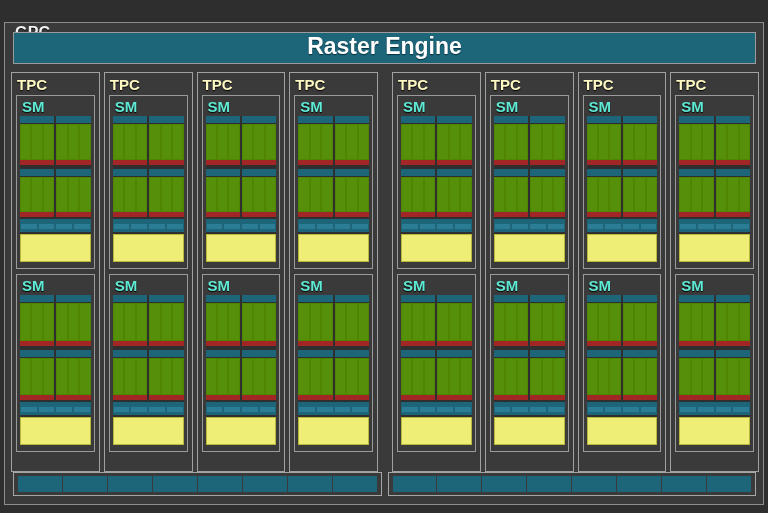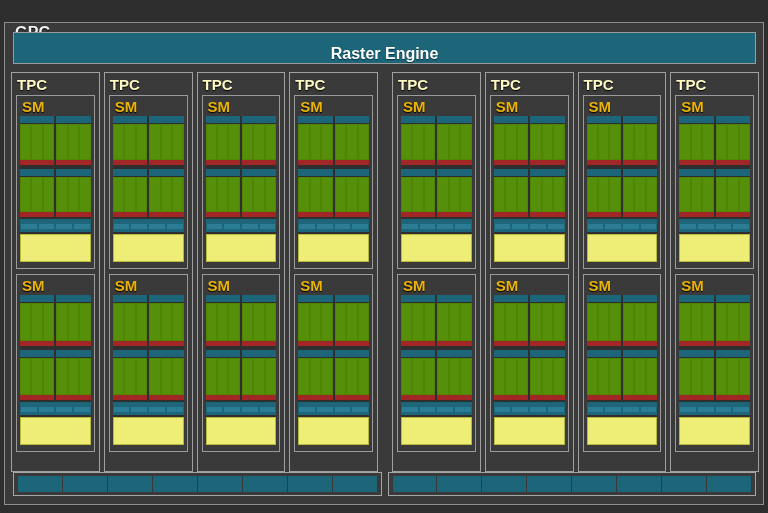--- a/index.html
+++ b/index.html
@@ -29,22 +29,22 @@
     text-shadow: 0 1px 1px #000;
   }
 
   
   .raster {
     position: absolute;
     left: 8px; top: 9px;
     width: 743px; height: 32px;
     background: #1d6578;
     border: 1px solid #9b9b9b;
-    display: flex; align-items: flex-end; justify-content: center;
-    color: #ffffff; font-size: 16px; font-weight: bold;
+    display: flex; align-items: flex-start; justify-content: center;
+    color: #ffffff; font-size: 23px; font-weight: bold;
     text-shadow: 0 1px 1px #063240;
   }
 
   
   .tpc-row {
     position: absolute;
     left: 6px; top: 49px;
     width: 748px; height: 400px;
     display: flex;
     gap: 4px;
@@ -68,21 +68,21 @@
 
   
   .sm {
     background: #3a3a3a;
     border: 1px solid #9a9a9a;
     padding: 2px 3px 4px 3px;
   }
   .sm-a { height: 174px; }
   .sm-b { height: 178px; }
   .sm-title {
-    font-size: 15px; font-weight: bold; color: #eab308;
+    font-size: 15px; font-weight: bold; color: #5eead4;
     line-height: 18px; padding-left: 2px;
     text-shadow: 0 1px 1px #000;
   }
   .sm-body {
     background: #2f2f2f;
     padding: 0;
     display: flex; flex-direction: column;
     height: calc(100% - 20px);
   }
 

